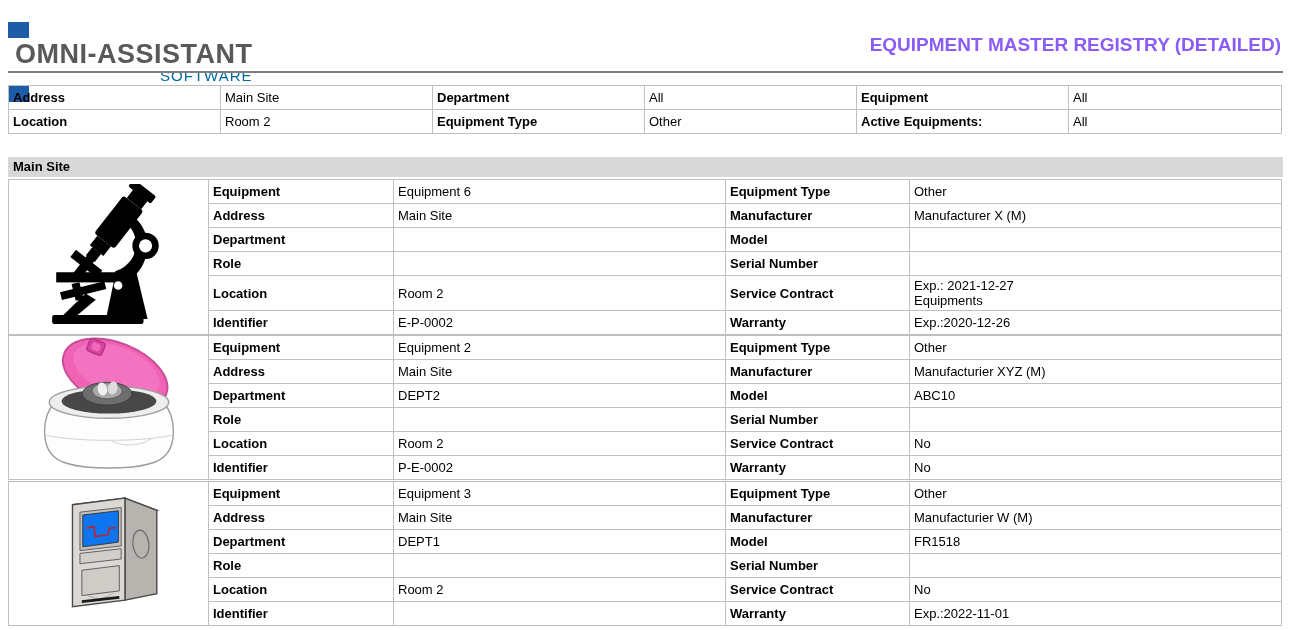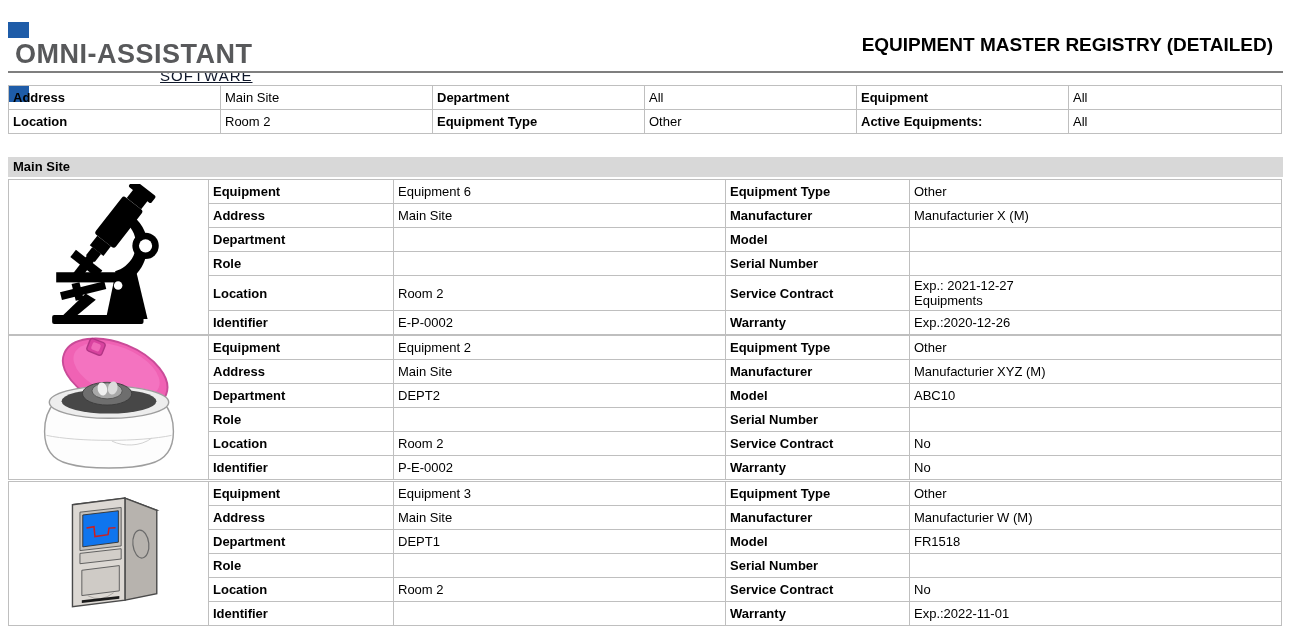--- a/index.html
+++ b/index.html
@@ -20,26 +20,26 @@
   }
   .bracket { width: 21px; }
   .bracket.left  { border-left: 11px solid #1e5ca8; border-top: 8px solid #1e5ca8; border-bottom: 8px solid #1e5ca8; }
   .bracket.right { border-right: 11px solid #1e5ca8; border-top: 8px solid #1e5ca8; border-bottom: 8px solid #1e5ca8; }
   .logo-text { padding: 1px 7px 2px 7px; text-align: right; }
   .brand {
     font-size: 27px; font-weight: bold; color: #58595b; letter-spacing: .5px;
     white-space: nowrap; line-height: 1.15;
   }
   .sub {
-    font-size: 15px; color: #0f172a; letter-spacing: 1px;
-    text-decoration: underline; margin-top: -3px;
+    font-size: 15px; color: #0369a1; letter-spacing: 1px;
+    margin-top: -3px;
   }
   .report-title {
-    position: absolute; top: 34px; right: 17px;
-    font-size: 19px; font-weight: bold; color: #000000;
+    position: absolute; top: 34px; right: 9px;
+    font-size: 19px; font-weight: bold; color: #8b5cf6;
     white-space: nowrap;
   }
   .rule {
     position: absolute; top: 71px; left: 8px; width: 1275px;
     border-top: 2px solid #7f7f7f;
   }
 
   
   table { border-collapse: collapse; table-layout: fixed; }
   td {
@@ -155,21 +155,21 @@
       </td>
       <td class="lbl">Equipment</td>
       <td class="val">Equipment 6</td>
       <td class="lbl">Equipment Type</td>
       <td class="val">Other</td>
     </tr>
     <tr>
       <td class="lbl">Address</td>
       <td class="val">Main Site</td>
       <td class="lbl">Manufacturer</td>
-      <td class="val">Manufacturier X (M)</td>
+      <td class="val">Manufacturer X (M)</td>
     </tr>
     <tr>
       <td class="lbl">Department</td>
       <td class="val"></td>
       <td class="lbl">Model</td>
       <td class="val"></td>
     </tr>
     <tr>
       <td class="lbl">Role</td>
       <td class="val"></td>

